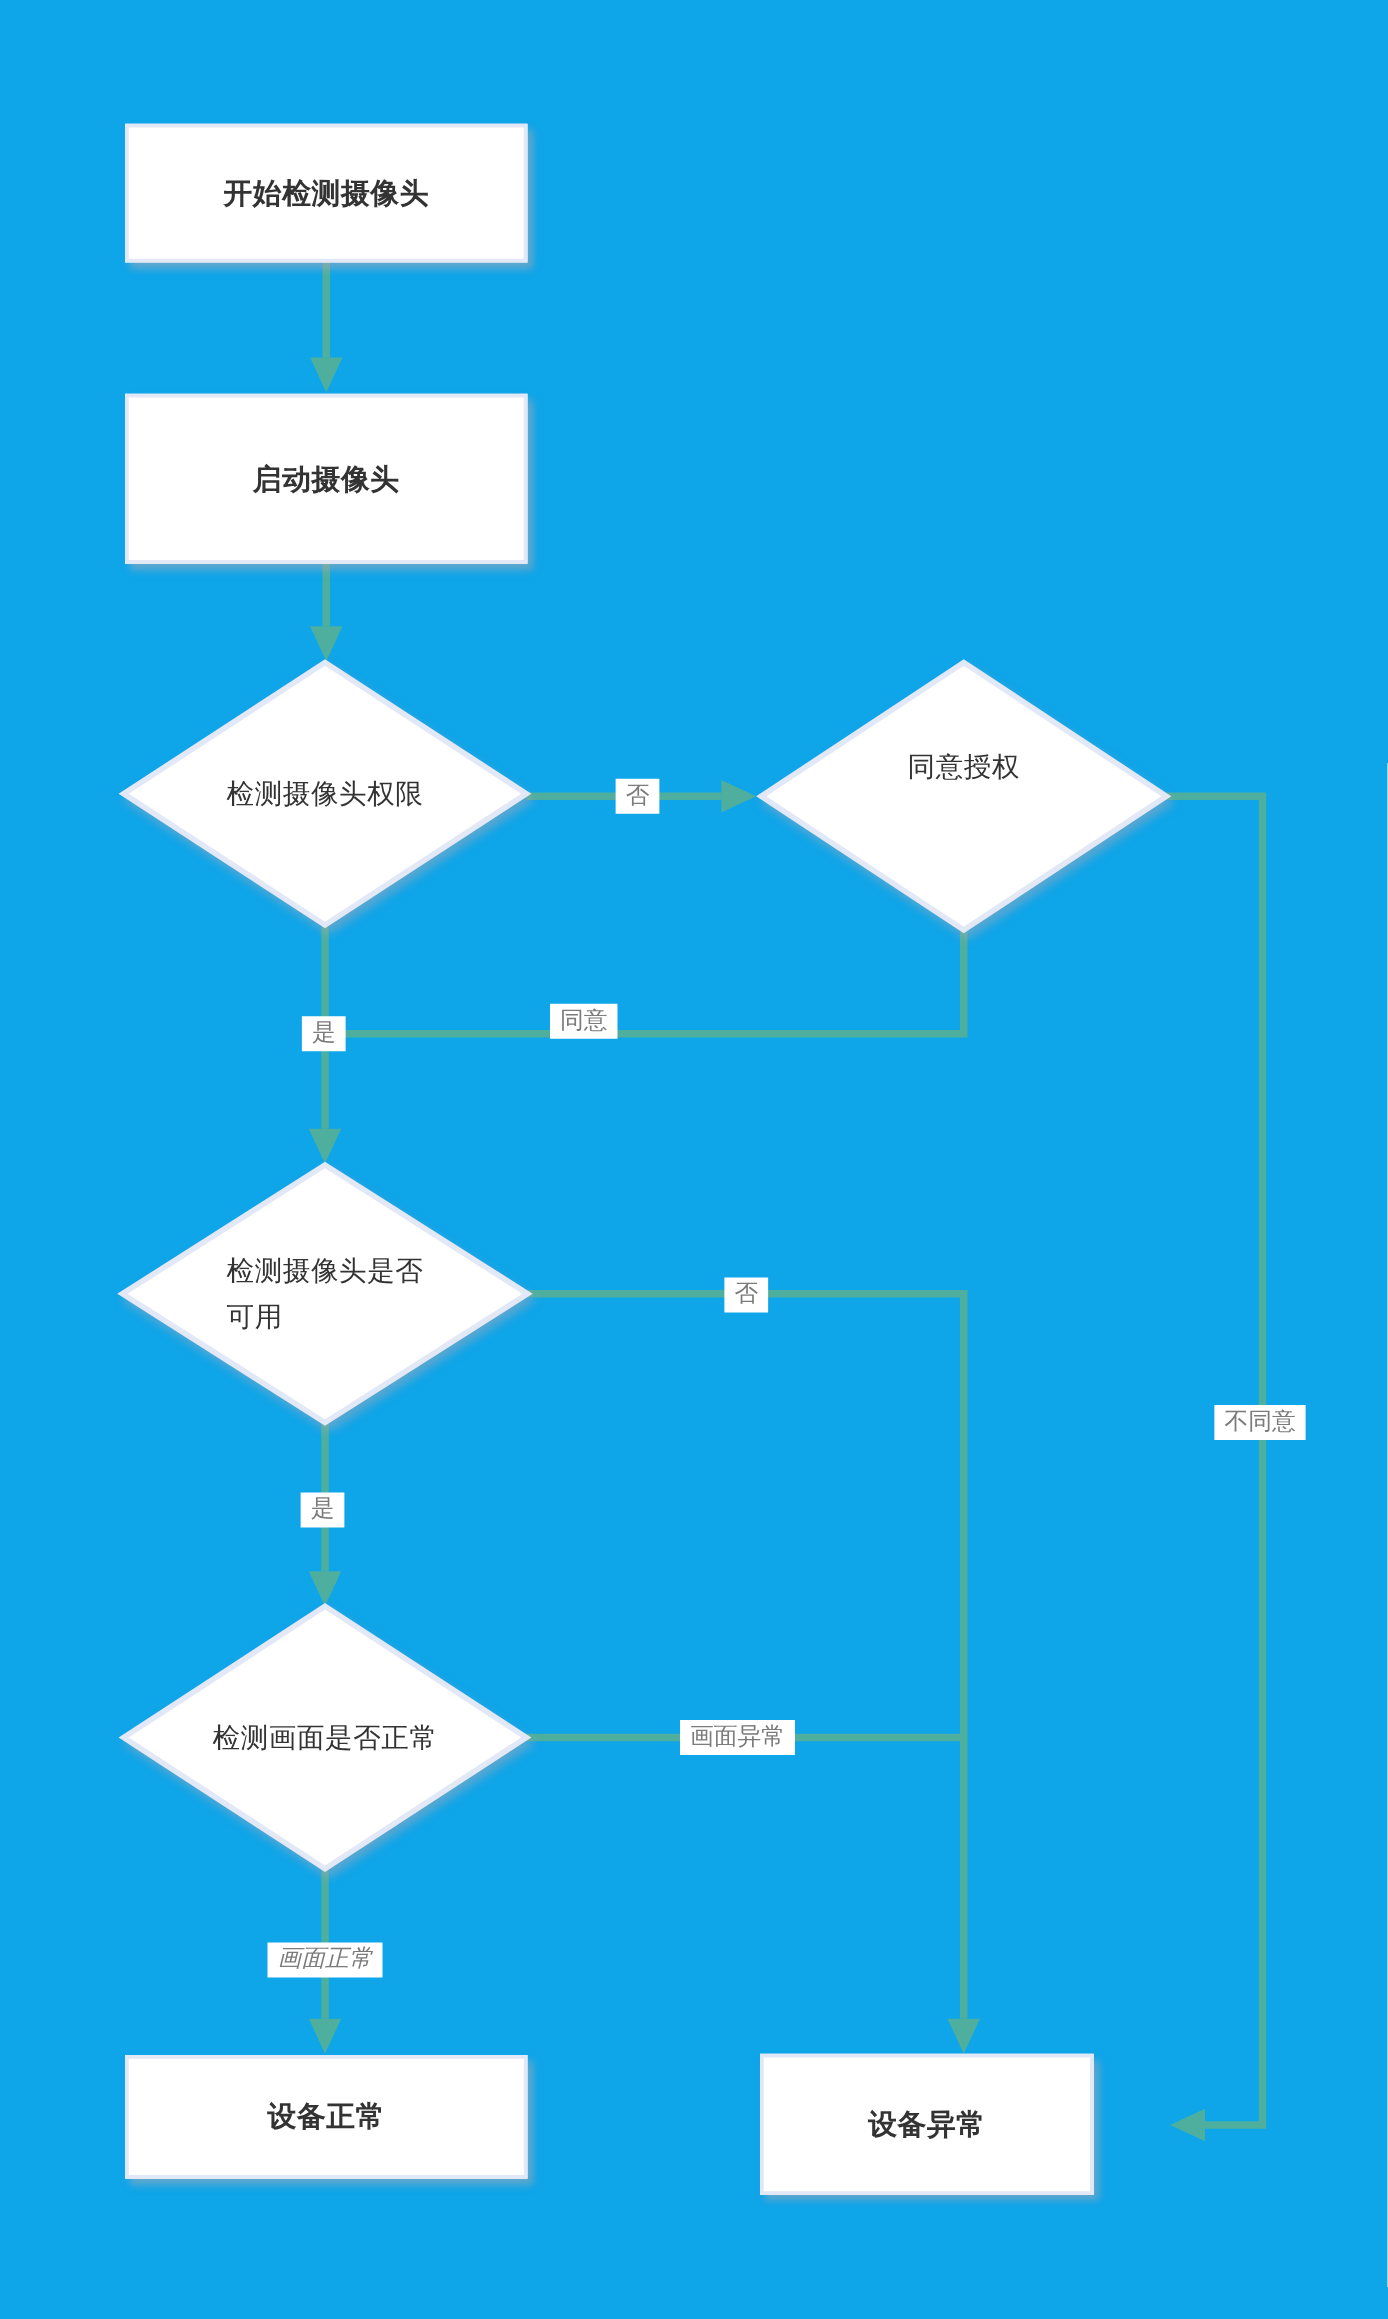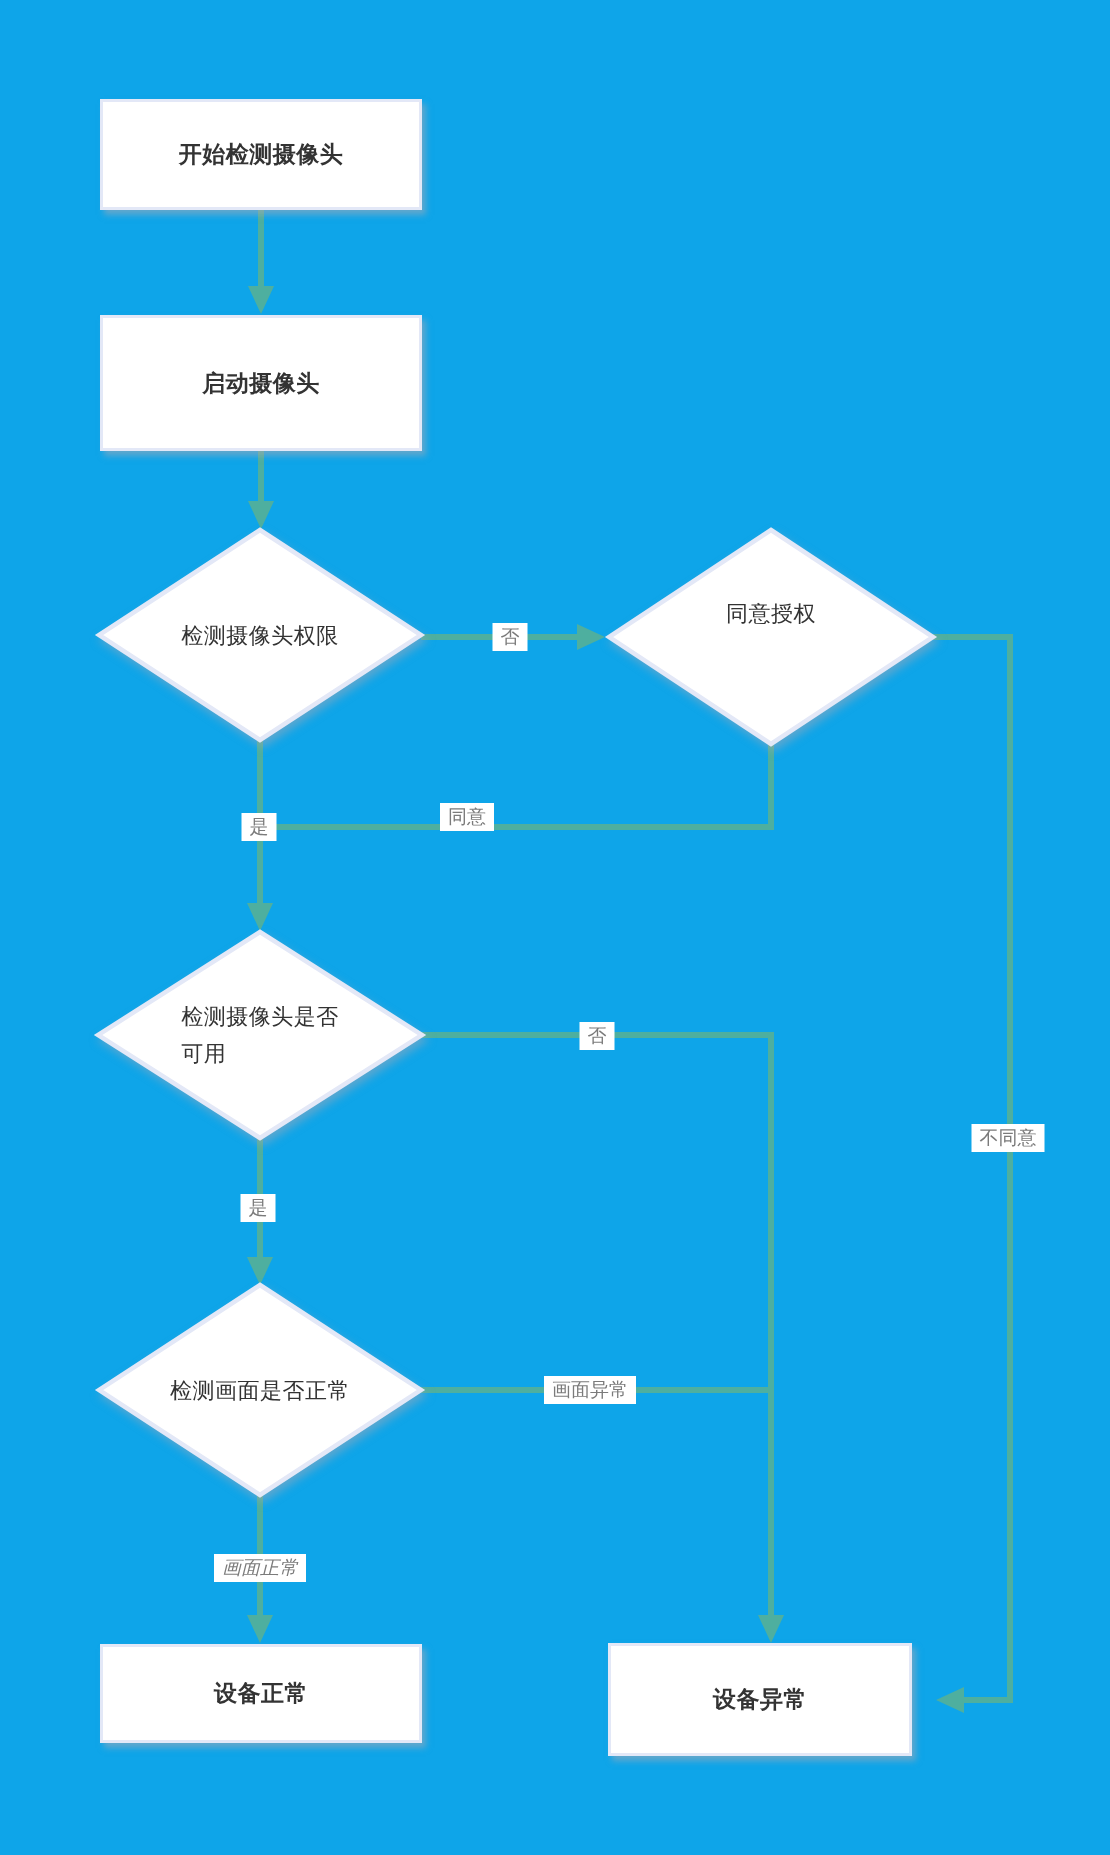--- a/index.html
+++ b/index.html
@@ -74,21 +74,21 @@
   </div>
 
   <div class="rect-node" style="left:100px;top:315px;width:322px;height:136px;font-family:Liberation Mono, monospace;">
     <span class="node-label">启动摄像头</span>
   </div>
 
   <div class="rect-node" style="left:100px;top:1644px;width:322px;height:99px;">
     <span class="node-label">设备正常</span>
   </div>
 
-  <div class="rect-node" style="left:608px;top:1643px;width:304px;height:113px;">
+  <div class="rect-node" style="left:608px;top:1643px;width:267px;height:113px;">
     <span class="node-label">设备异常</span>
   </div>
 
   <div class="diamond-label" style="left:260px;top:635px;">检测摄像头权限</div>
 
   <div class="diamond-label" style="left:771px;top:613px;">同意授权</div>
 
   <div class="diamond-label" style="left:260px;top:1035px;">
     <span>检测摄像头是否</span>
     <span>可用</span>

